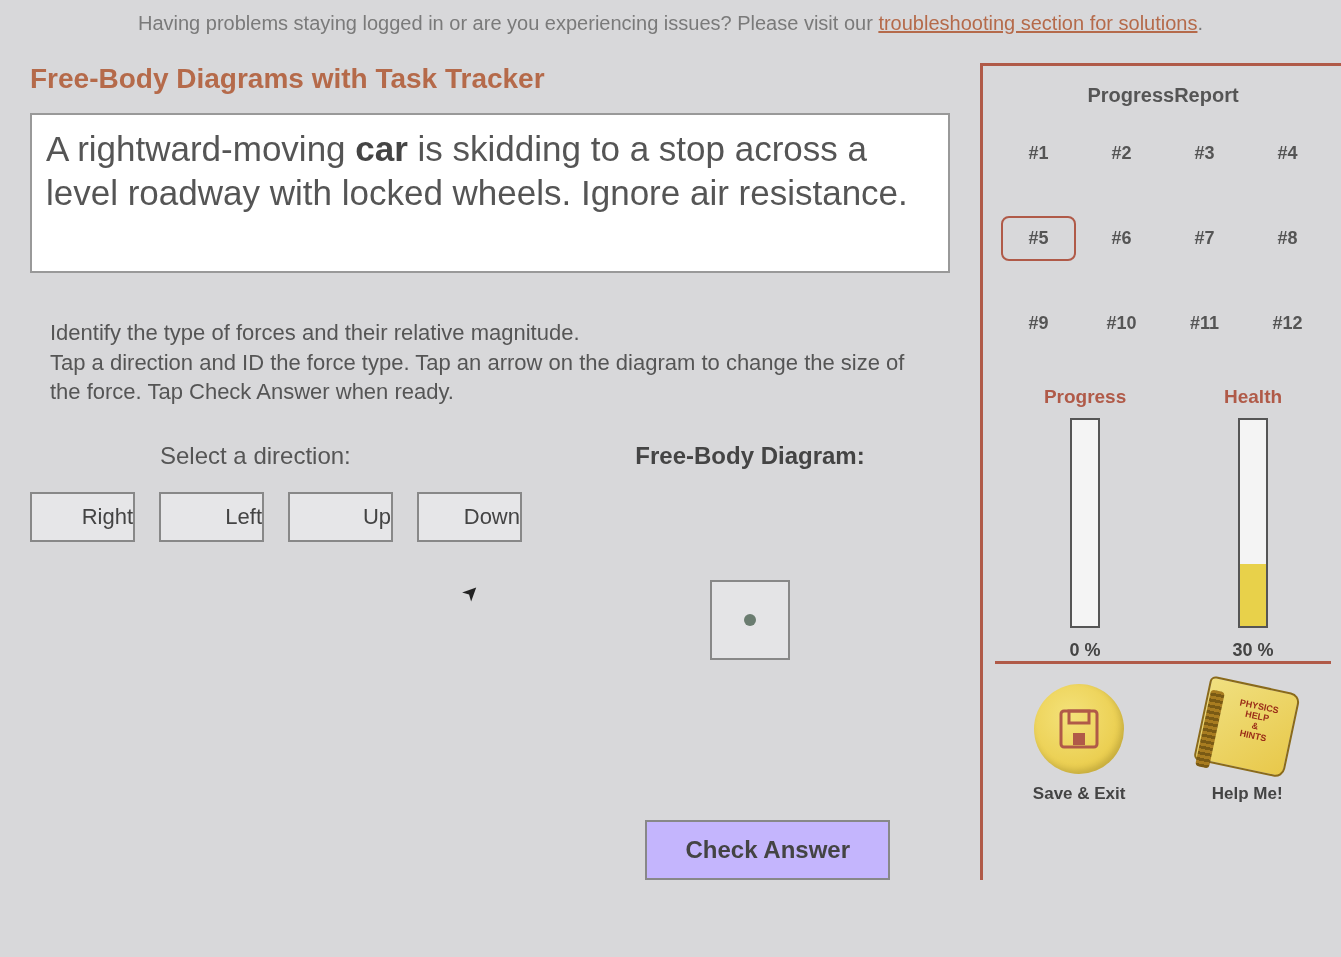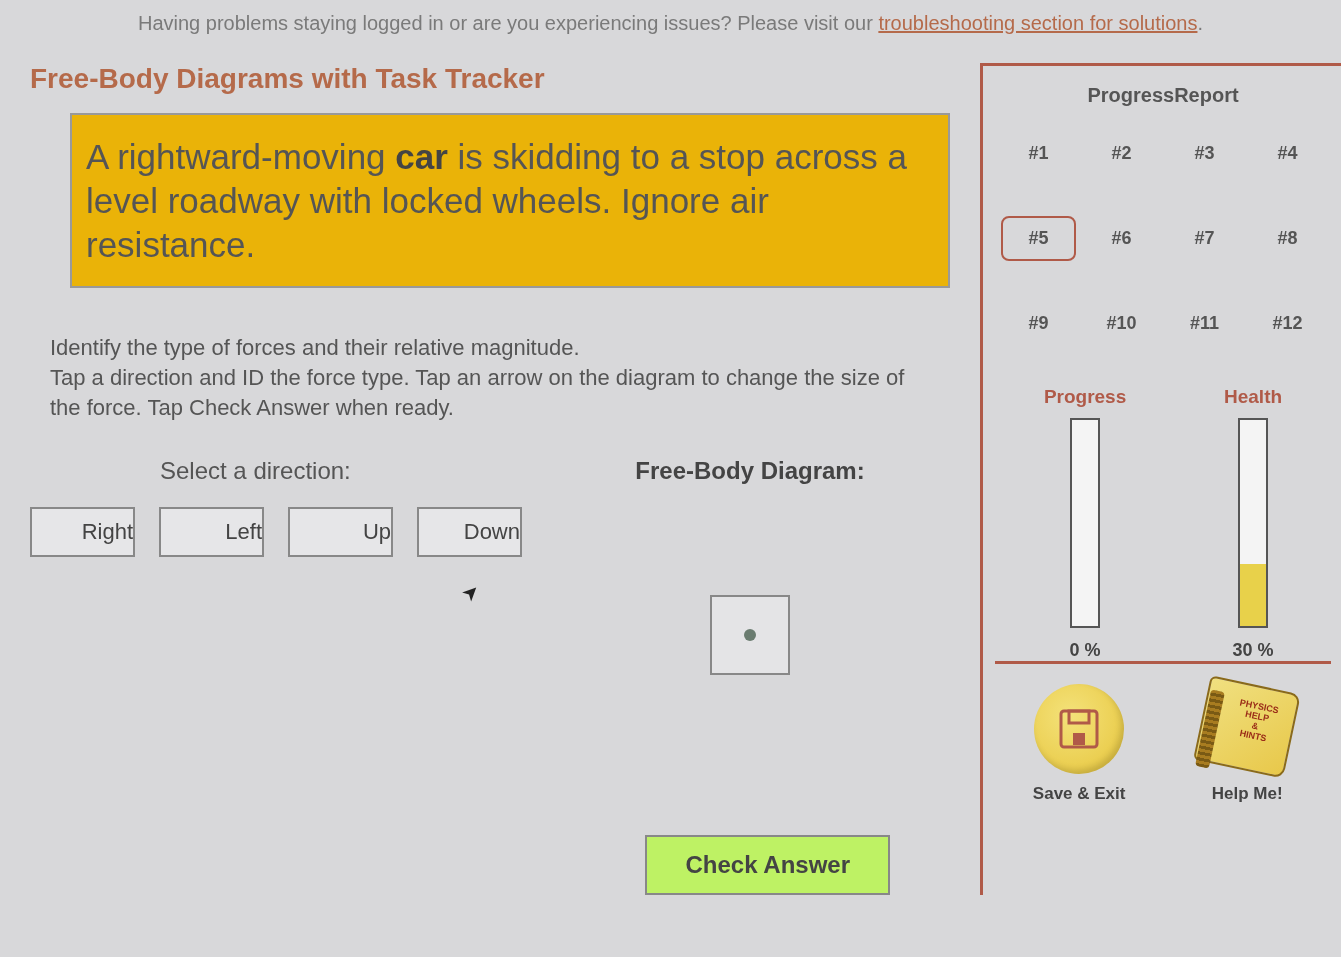--- a/index.html
+++ b/index.html
@@ -27,24 +27,23 @@
       padding: 0 30px 0 30px;
     }
     .page-title {
       color: #b56a4a;
       font-size: 28px;
       font-weight: bold;
       margin-bottom: 18px;
     }
     .problem-box {
       border: 2px solid #999;
-      background: #eab308;
-      padding: 20px 14px;
+      background: #ffffff;
+      padding: 12px 14px;
       min-height: 160px;
-      margin-left: 40px;
     }
     .problem-text {
       font-size: 35px;
       line-height: 1.25;
       color: #555;
     }
     .problem-text b { color: #444; }
     .instructions {
       margin-top: 45px;
       font-size: 22px;
@@ -96,21 +95,21 @@
       background: #6a7c70;
     }
     .check-row {
       margin-top: 160px;
       display: flex;
       justify-content: flex-end;
       padding-right: 60px;
     }
     .check-btn {
       border: 2px solid #888;
-      background: #bef264;
+      background: #c4b5fd;
       font-size: 24px;
       font-weight: bold;
       color: #444;
       padding: 14px 38px;
       cursor: pointer;
     }
     .right-pane {
       width: 361px;
       border-left: 3px solid #b05a48;
     }

